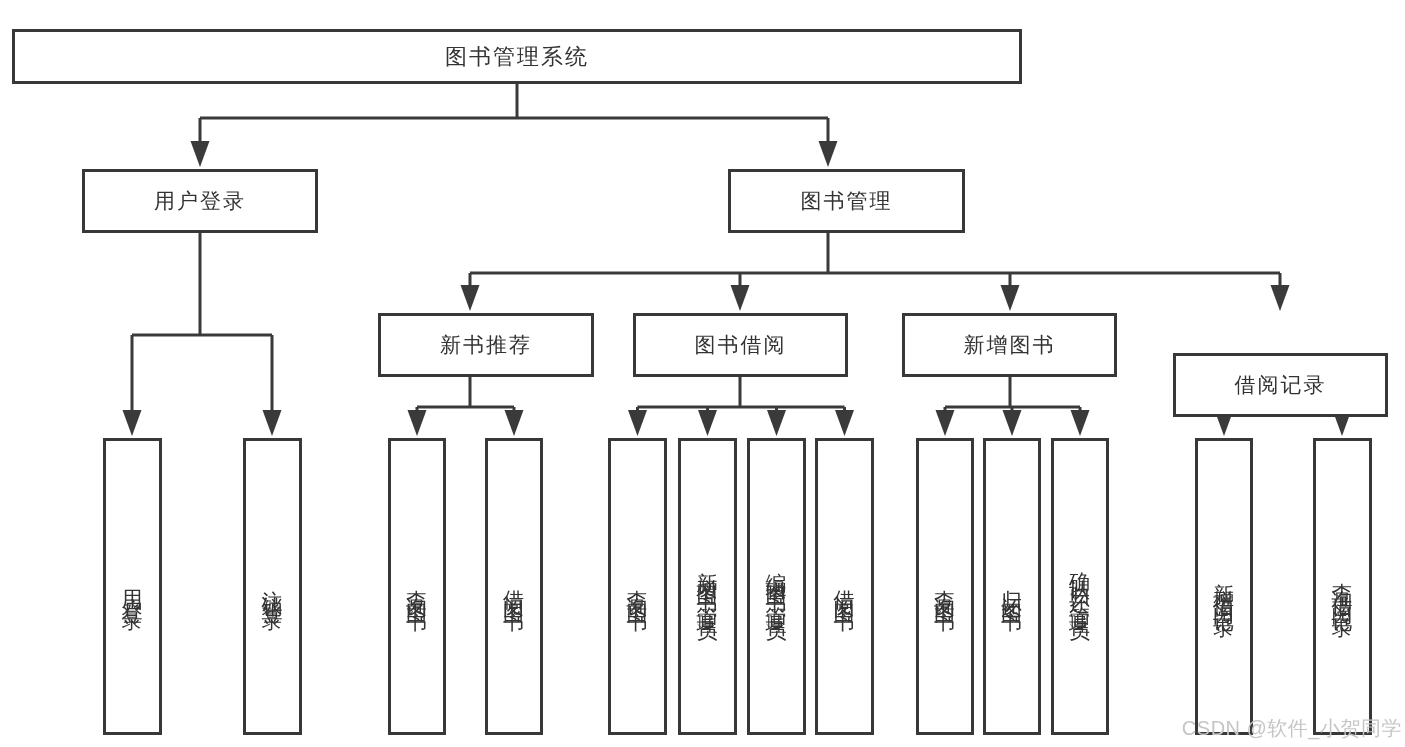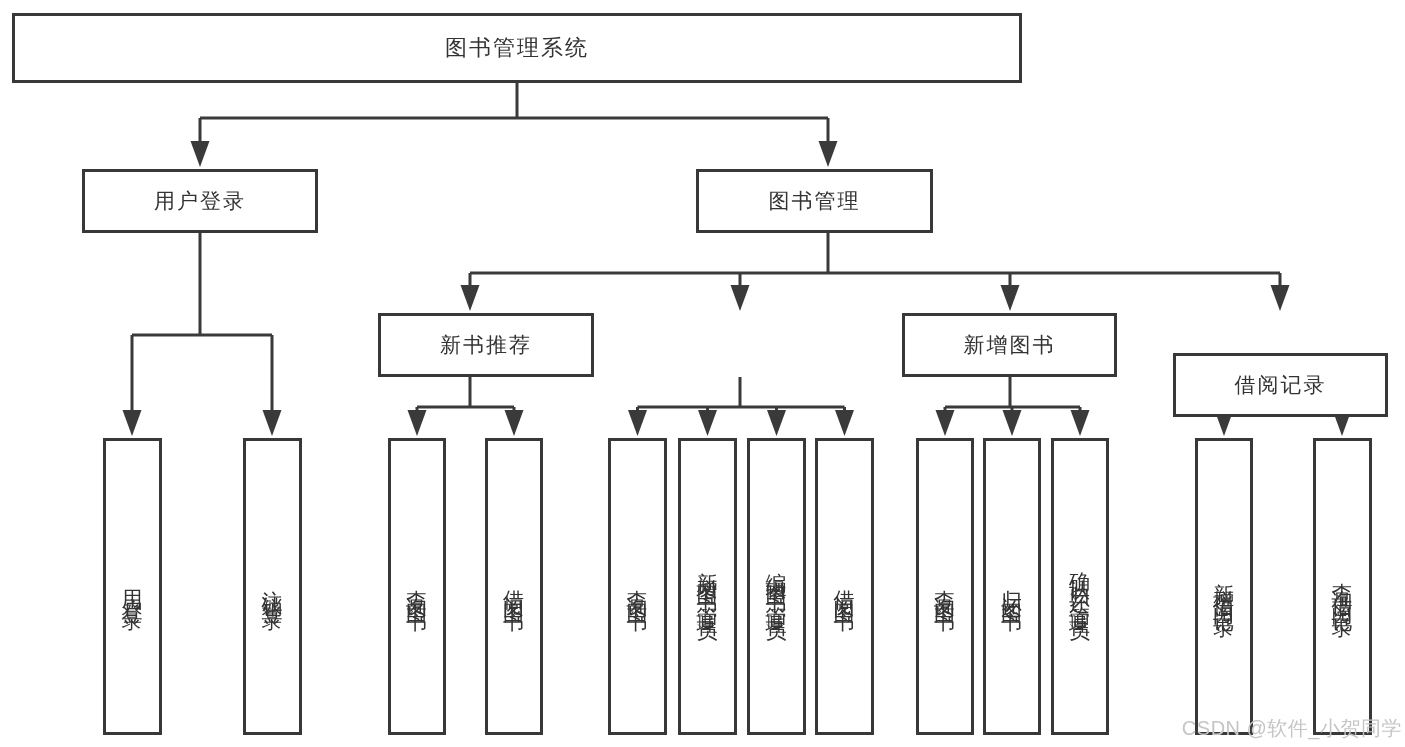--- a/index.html
+++ b/index.html
@@ -93,26 +93,27 @@
     <path d="M1010 377 V407 M945 407 H1080 M945 407 V418 M1012 407 V418 M1080 407 V418"></path>
     <polygon points="935.5,410 954.5,410 945,436"></polygon>
     <polygon points="1002.5,410 1021.5,410 1012,436"></polygon>
     <polygon points="1070.5,410 1089.5,410 1080,436"></polygon>
 
     <path d="M1280 377 V407 M1224 407 H1342 M1224 407 V418 M1342 407 V418"></path>
     <polygon points="1214.5,410 1233.5,410 1224,436"></polygon>
     <polygon points="1332.5,410 1351.5,410 1342,436"></polygon>
   </svg>
 
-  <div class="node root" style="left:12px;top:13px;width:1010px;height:70px;">图书管理系统</div>
+  <div class="node root" style="left:12px;top:29px;width:1010px;height:55px;">图书管理系统</div>
 
   <div class="node" style="left:82px;top:169px;width:236px;height:64px;">用户登录</div>
-  <div class="node" style="left:696px;top:169px;width:237px;height:64px;">图书管理</div>
+  <div class="node" style="left:728px;top:169px;width:237px;height:64px;">图书管理</div>
 
   <div class="node" style="left:362px;top:313px;width:216px;height:64px;margin-left:16px;">新书推荐</div>
+  <div class="node" style="left:633px;top:313px;width:215px;height:64px;">图书借阅</div>
   <div class="node" style="left:902px;top:313px;width:215px;height:64px;">新增图书</div>
   <div class="node" style="left:1173px;top:313px;width:215px;height:64px;margin-top:40px;">借阅记录</div>
 
   <div class="vnode" style="left:103px;">
     <span class="vtext">用户登录</span>
   </div>
   <div class="vnode" style="left:243px;">
     <span class="vtext">注销登录</span>
   </div>
 

